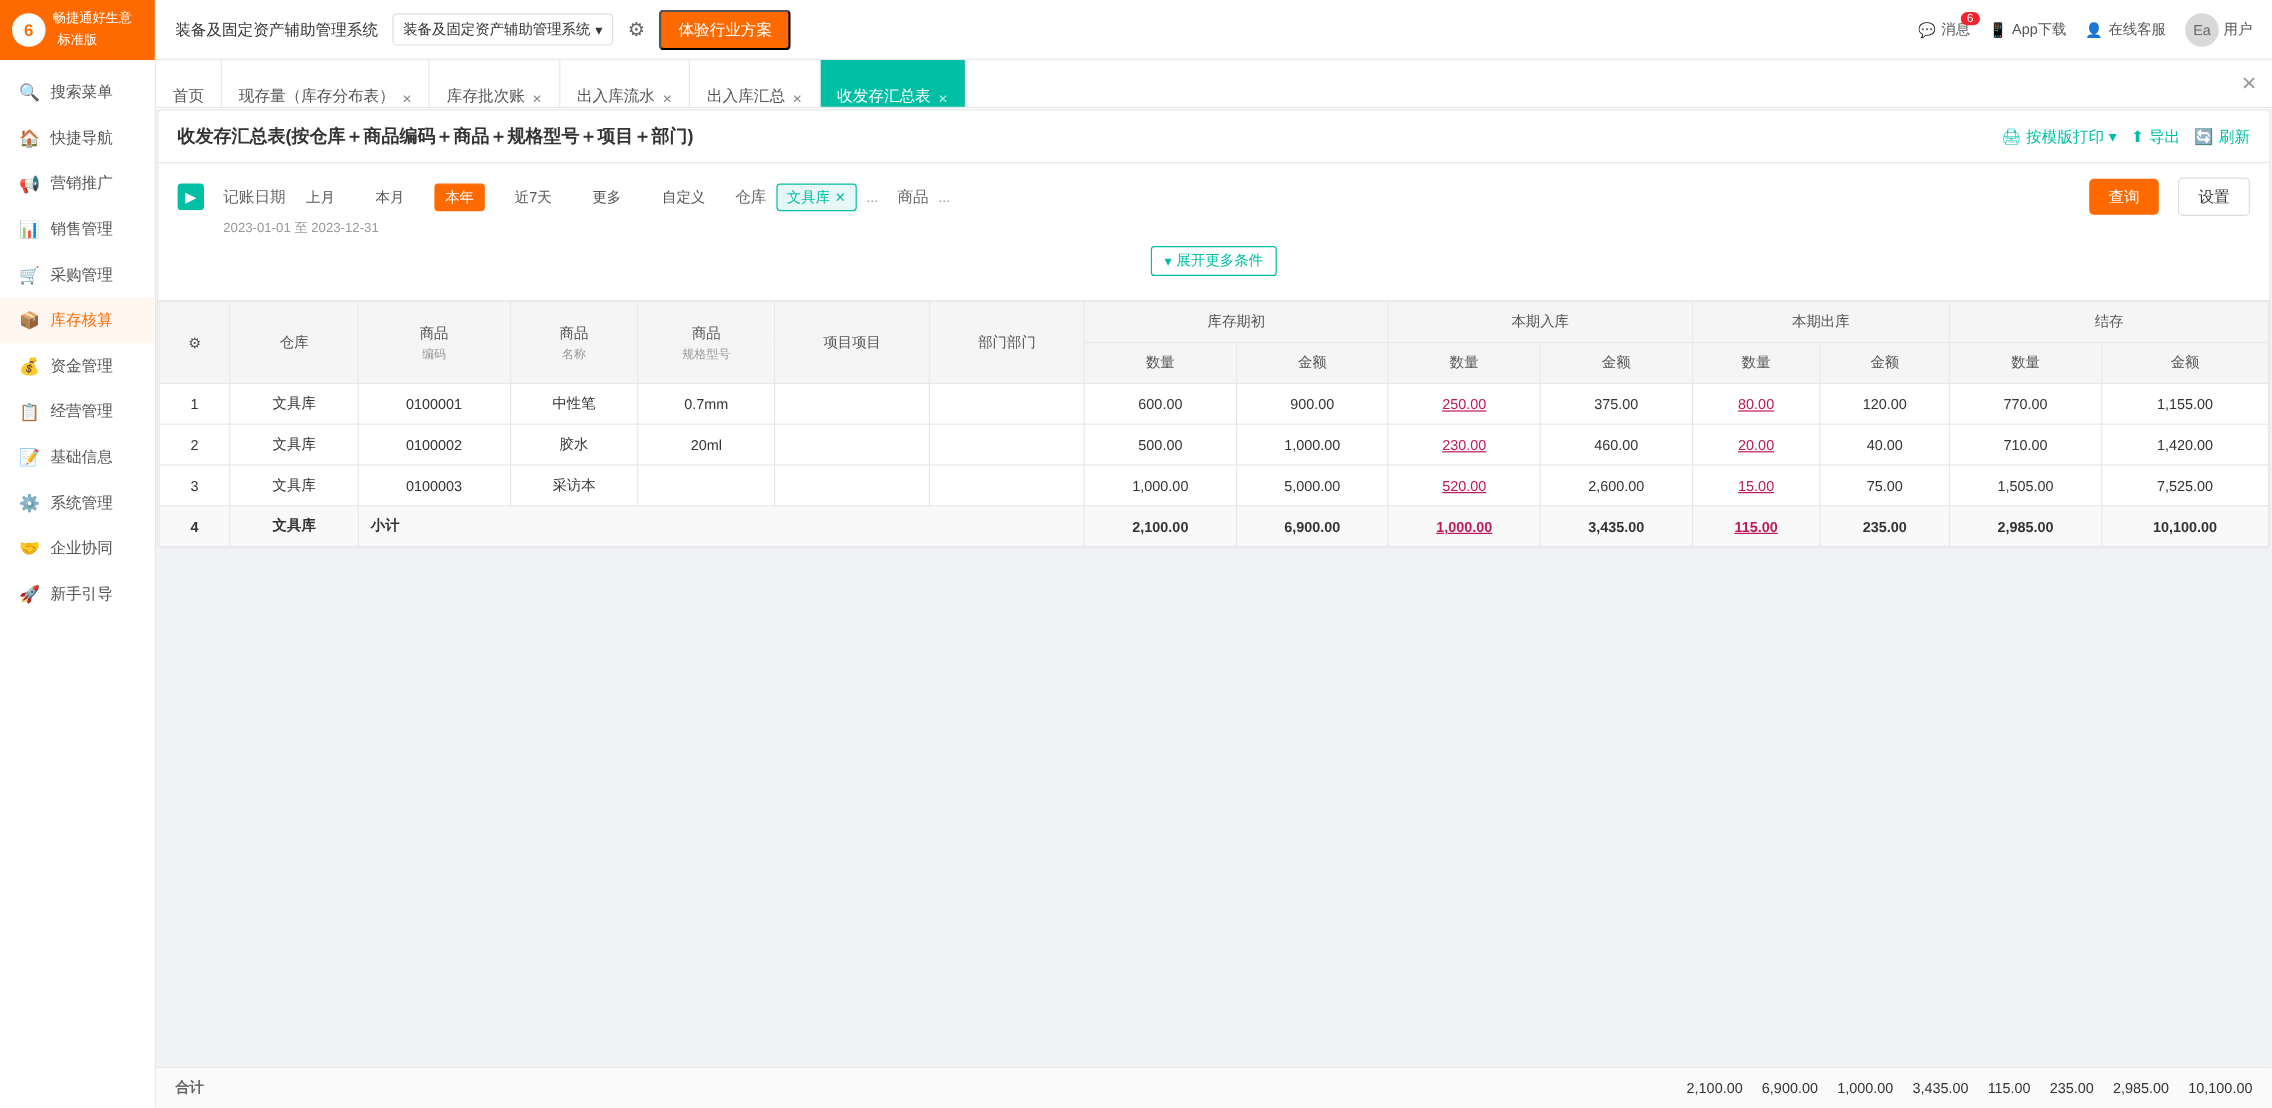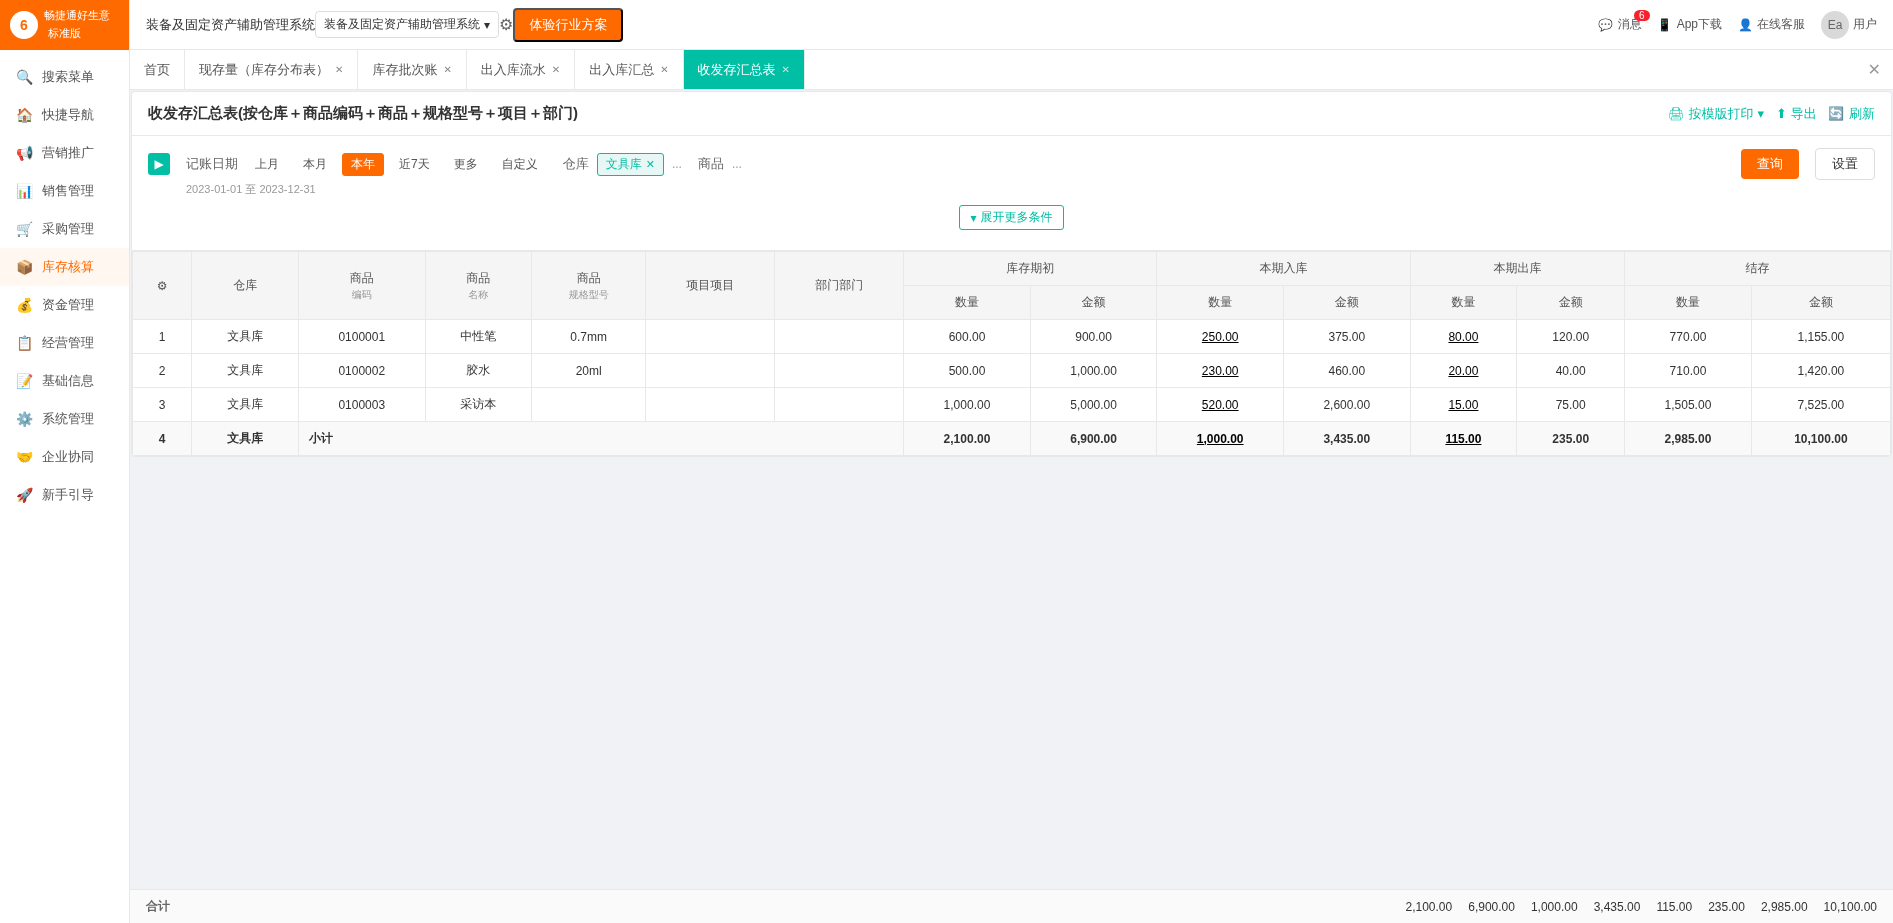--- a/index.html
+++ b/index.html
@@ -11,69 +11,69 @@
     .sidebar-logo-icon { width: 28px; height: 28px; background: #fff; border-radius: 50%; display: flex; align-items: center; justify-content: center; color: #ff6a00; font-weight: bold; font-size: 14px; }
     .sidebar-logo-text { color: #fff; font-size: 11px; line-height: 1.3; }
     .sidebar-tag { background: #ff6a00; color: #fff; font-size: 11px; padding: 1px 4px; border-radius: 2px; margin-top: 2px; display: inline-block; }
     .sidebar-menu { padding: 8px 0; }
     .sidebar-item { display: flex; align-items: center; gap: 8px; padding: 10px 16px; cursor: pointer; color: #555; font-size: 13px; }
     .sidebar-item.active { background: #fff7f0; color: #ff6a00; }
     .sidebar-item-icon { width: 18px; height: 18px; display: flex; align-items: center; justify-content: center; font-size: 14px; }
 
     
     .topbar { position: fixed; left: 130px; top: 0; right: 0; height: 50px; background: #fff; border-bottom: 1px solid #e8e8e8; display: flex; align-items: center; justify-content: space-between; padding: 0 16px; z-index: 99; }
-    .topbar-left { display: flex; align-items: center; }
+    .topbar-left { display: flex; align-items: center; gap: 12px; }
     .topbar-system-name { font-size: 13px; color: #333; }
     .topbar-selector { border: 1px solid #ddd; border-radius: 4px; padding: 4px 8px; font-size: 12px; background: #fff; cursor: pointer; display: flex; align-items: center; gap: 4px; }
     .topbar-settings { color: #666; cursor: pointer; font-size: 16px; }
     .topbar-trial { background: #ff6a00; color: #fff; padding: 6px 14px; border-radius: 4px; font-size: 13px; cursor: pointer; }
     .topbar-right { display: flex; align-items: center; gap: 16px; }
     .topbar-icon-item { display: flex; align-items: center; gap: 4px; color: #555; cursor: pointer; font-size: 12px; position: relative; }
     .badge { position: absolute; top: -6px; right: -8px; background: #f5222d; color: #fff; border-radius: 10px; padding: 0 4px; font-size: 10px; min-width: 16px; text-align: center; }
     .user-avatar { width: 28px; height: 28px; background: #d9d9d9; border-radius: 50%; display: flex; align-items: center; justify-content: center; color: #666; font-size: 12px; }
 
     
     .tabbar { position: fixed; left: 130px; top: 50px; right: 0; height: 40px; background: #fff; border-bottom: 1px solid #e8e8e8; display: flex; align-items: stretch; z-index: 98; }
-    .tab { display: flex; align-items: center; padding: 0 14px; cursor: pointer; font-size: 13px; color: #555; border-right: 1px solid #e8e8e8; gap: 6px; white-space: nowrap; }
+    .tab { display: flex; align-items: flex-end; padding: 0 14px; cursor: pointer; font-size: 13px; color: #555; border-right: 1px solid #e8e8e8; gap: 6px; white-space: nowrap; }
     .tab.active { background: #00bfa5; color: #fff; }
     .tab-close { font-size: 10px; opacity: 0.7; }
     .tab-extra-close { margin-left: auto; padding: 0 12px; display: flex; align-items: center; font-size: 16px; color: #999; cursor: pointer; }
 
     
     .main { margin-left: 130px; margin-top: 90px; padding: 1px; }
 
     
     .page-header { background: #fff; padding: 12px 16px; border-radius: 4px 4px 0 0; border: 1px solid #e8e8e8; border-bottom: none; display: flex; align-items: center; justify-content: space-between; }
     .page-title { font-size: 15px; font-weight: bold; color: #333; }
     .page-actions { display: flex; align-items: center; gap: 12px; }
     .action-btn { display: flex; align-items: center; gap: 4px; color: #00bfa5; cursor: pointer; font-size: 13px; }
     .btn-primary { background: #ff6a00; color: #fff; border: none; padding: 6px 16px; border-radius: 4px; cursor: pointer; font-size: 13px; }
     .btn-default { background: #fff; color: #333; border: 1px solid #ddd; padding: 6px 16px; border-radius: 4px; cursor: pointer; font-size: 13px; }
 
     
     .filter-area { background: #fff; padding: 12px 16px; border: 1px solid #e8e8e8; border-bottom: none; }
     .filter-row { display: flex; align-items: center; gap: 16px; flex-wrap: wrap; }
     .filter-item { display: flex; align-items: center; gap: 8px; }
     .filter-label { color: #666; font-size: 13px; }
-    .date-options { display: flex; align-items: center; gap: 6px; }
+    .date-options { display: flex; align-items: center; gap: 16px; }
     .date-btn { padding: 2px 8px; border-radius: 3px; cursor: pointer; font-size: 12px; color: #555; border: 1px solid transparent; }
     .date-btn.active { background: #ff6a00; color: #fff; border-color: #ff6a00; }
     .date-range { font-size: 11px; color: #999; margin-top: 2px; }
     .warehouse-tag { display: flex; align-items: center; gap: 4px; background: #e6f7f5; border: 1px solid #00bfa5; border-radius: 3px; padding: 2px 8px; color: #00bfa5; font-size: 12px; }
     .warehouse-tag-close { cursor: pointer; font-size: 11px; }
     .more-btn { color: #999; cursor: pointer; font-size: 12px; }
     .expand-btn { display: flex; align-items: center; gap: 4px; color: #00bfa5; cursor: pointer; font-size: 12px; border: 1px solid #00bfa5; padding: 3px 10px; border-radius: 3px; margin: 8px auto; width: fit-content; }
 
     
     .table-container { background: #fff; border: 1px solid #e8e8e8; border-radius: 0 0 4px 4px; overflow-x: auto; }
     table { width: 100%; border-collapse: collapse; }
     th { background: #f5f5f5; padding: 8px 10px; text-align: center; font-weight: normal; font-size: 12px; color: #555; border: 1px solid #e8e8e8; white-space: nowrap; }
     td { padding: 8px 10px; text-align: center; font-size: 12px; color: #333; border: 1px solid #e8e8e8; white-space: nowrap; }
     .subtotal-row td { font-weight: bold; background: #f9f9f9; }
-    .link-text { color: #000000; text-decoration: underline; cursor: pointer; }
+    .link-text { color: #be185d; text-decoration: underline; cursor: pointer; }
     .settings-icon-cell { background: #f5f5f5; }
 
     
     .bottom-bar { position: fixed; bottom: 0; left: 130px; right: 0; background: #fafafa; border-top: 1px solid #e8e8e8; padding: 8px 16px; display: flex; align-items: center; gap: 16px; font-size: 12px; color: #333; }
     .total-label { color: #666; font-weight: bold; }
     .total-value { color: #333; }
   </style>
 </head>
 <body>
 

